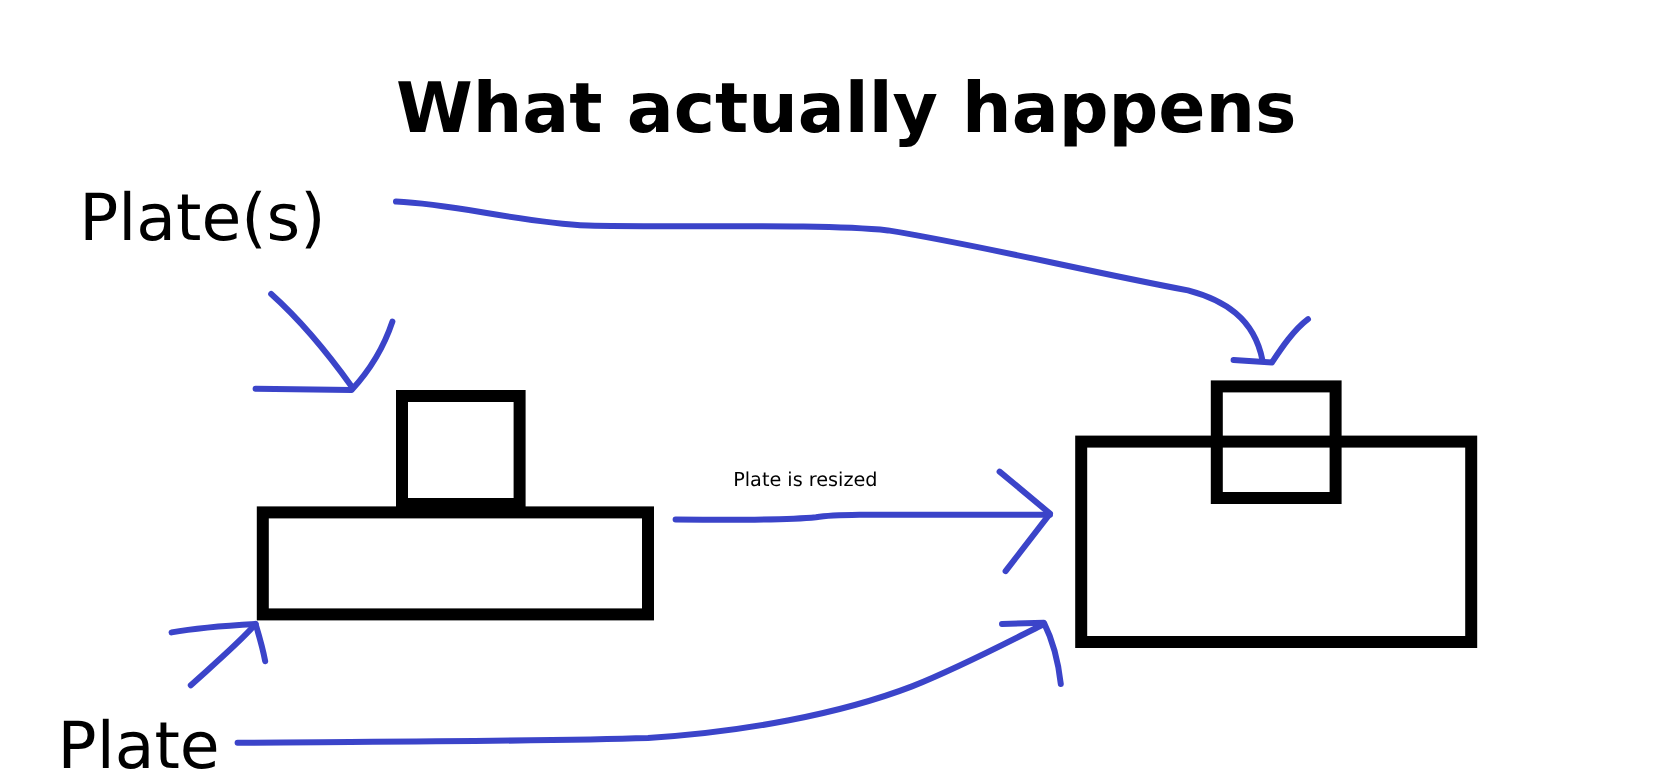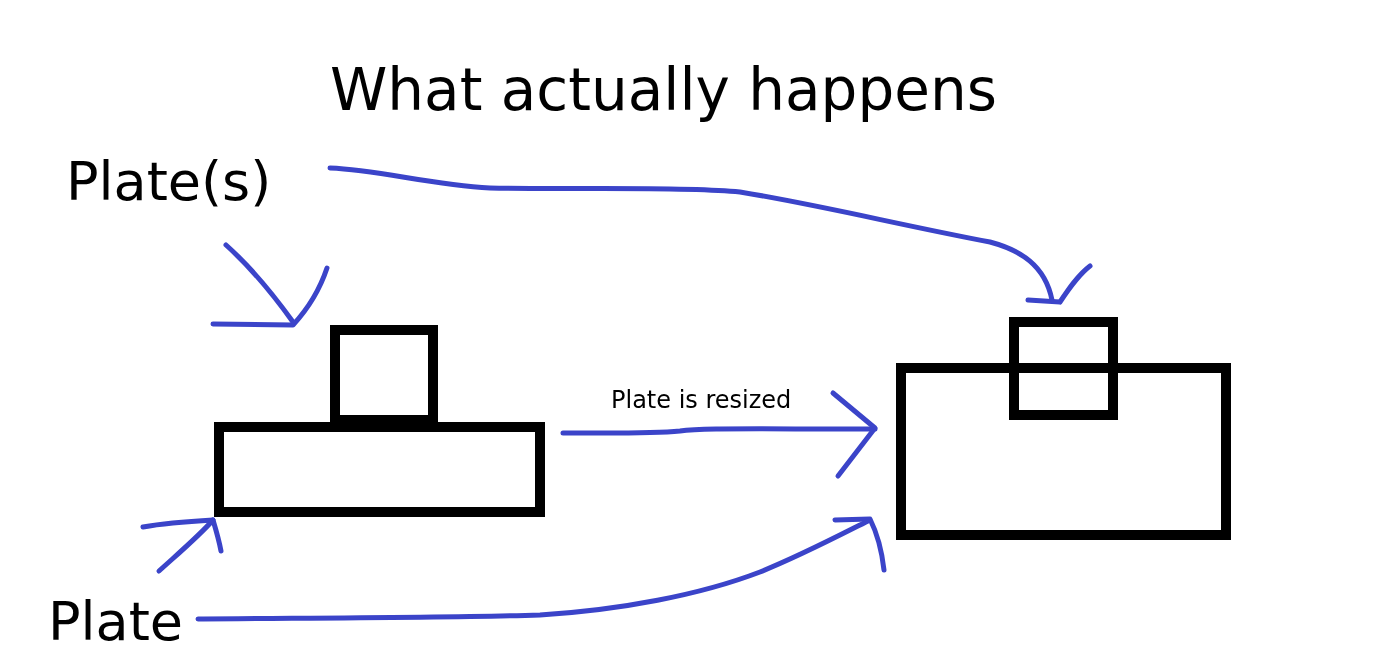--- a/index.html
+++ b/index.html
@@ -1,20 +1,20 @@
 <!DOCTYPE html>
 <html><head>
 <meta charset="utf-8">
 <style>
   html, body { margin: 0; padding: 0; background: #ffffff; }
   body { width: 1380px; height: 652px; position: relative; overflow: hidden; font-family: "DejaVu Sans", sans-serif; color: #000; }
-  .title { position: absolute; left: 330px; top: 55px; font-size: 58px; line-height: 70px; white-space: nowrap; letter-spacing: 0px; }
+  .title { position: absolute; left: 330px; top: 55px; font-size: 58px; line-height: 70px; white-space: nowrap; letter-spacing: 0px; font-weight: bold; }
   .label-objects { position: absolute; left: 66px; top: 150px; font-size: 54px; line-height: 64px; white-space: nowrap; }
   .label-plate { position: absolute; left: 48px; top: 590px; font-size: 54px; line-height: 64px; white-space: nowrap; }
-  .label-resized { position: absolute; left: 611px; top: 388px; font-size: 24px; line-height: 24px; white-space: nowrap; }
+  .label-resized { position: absolute; left: 611px; top: 388px; font-size: 16px; line-height: 24px; white-space: nowrap; }
   svg.canvas { position: absolute; left: 0; top: 0; }
   .box { fill: none; stroke: #000; stroke-width: 10; }
   .ink { fill: none; stroke-linecap: round; stroke-linejoin: round; stroke-width: 5; }
 </style>
 </head>
 <body>
 
 <div class="title">What actually happens</div>
 <div class="label-objects">Plate(s)</div>
 <div class="label-plate">Plate</div>

